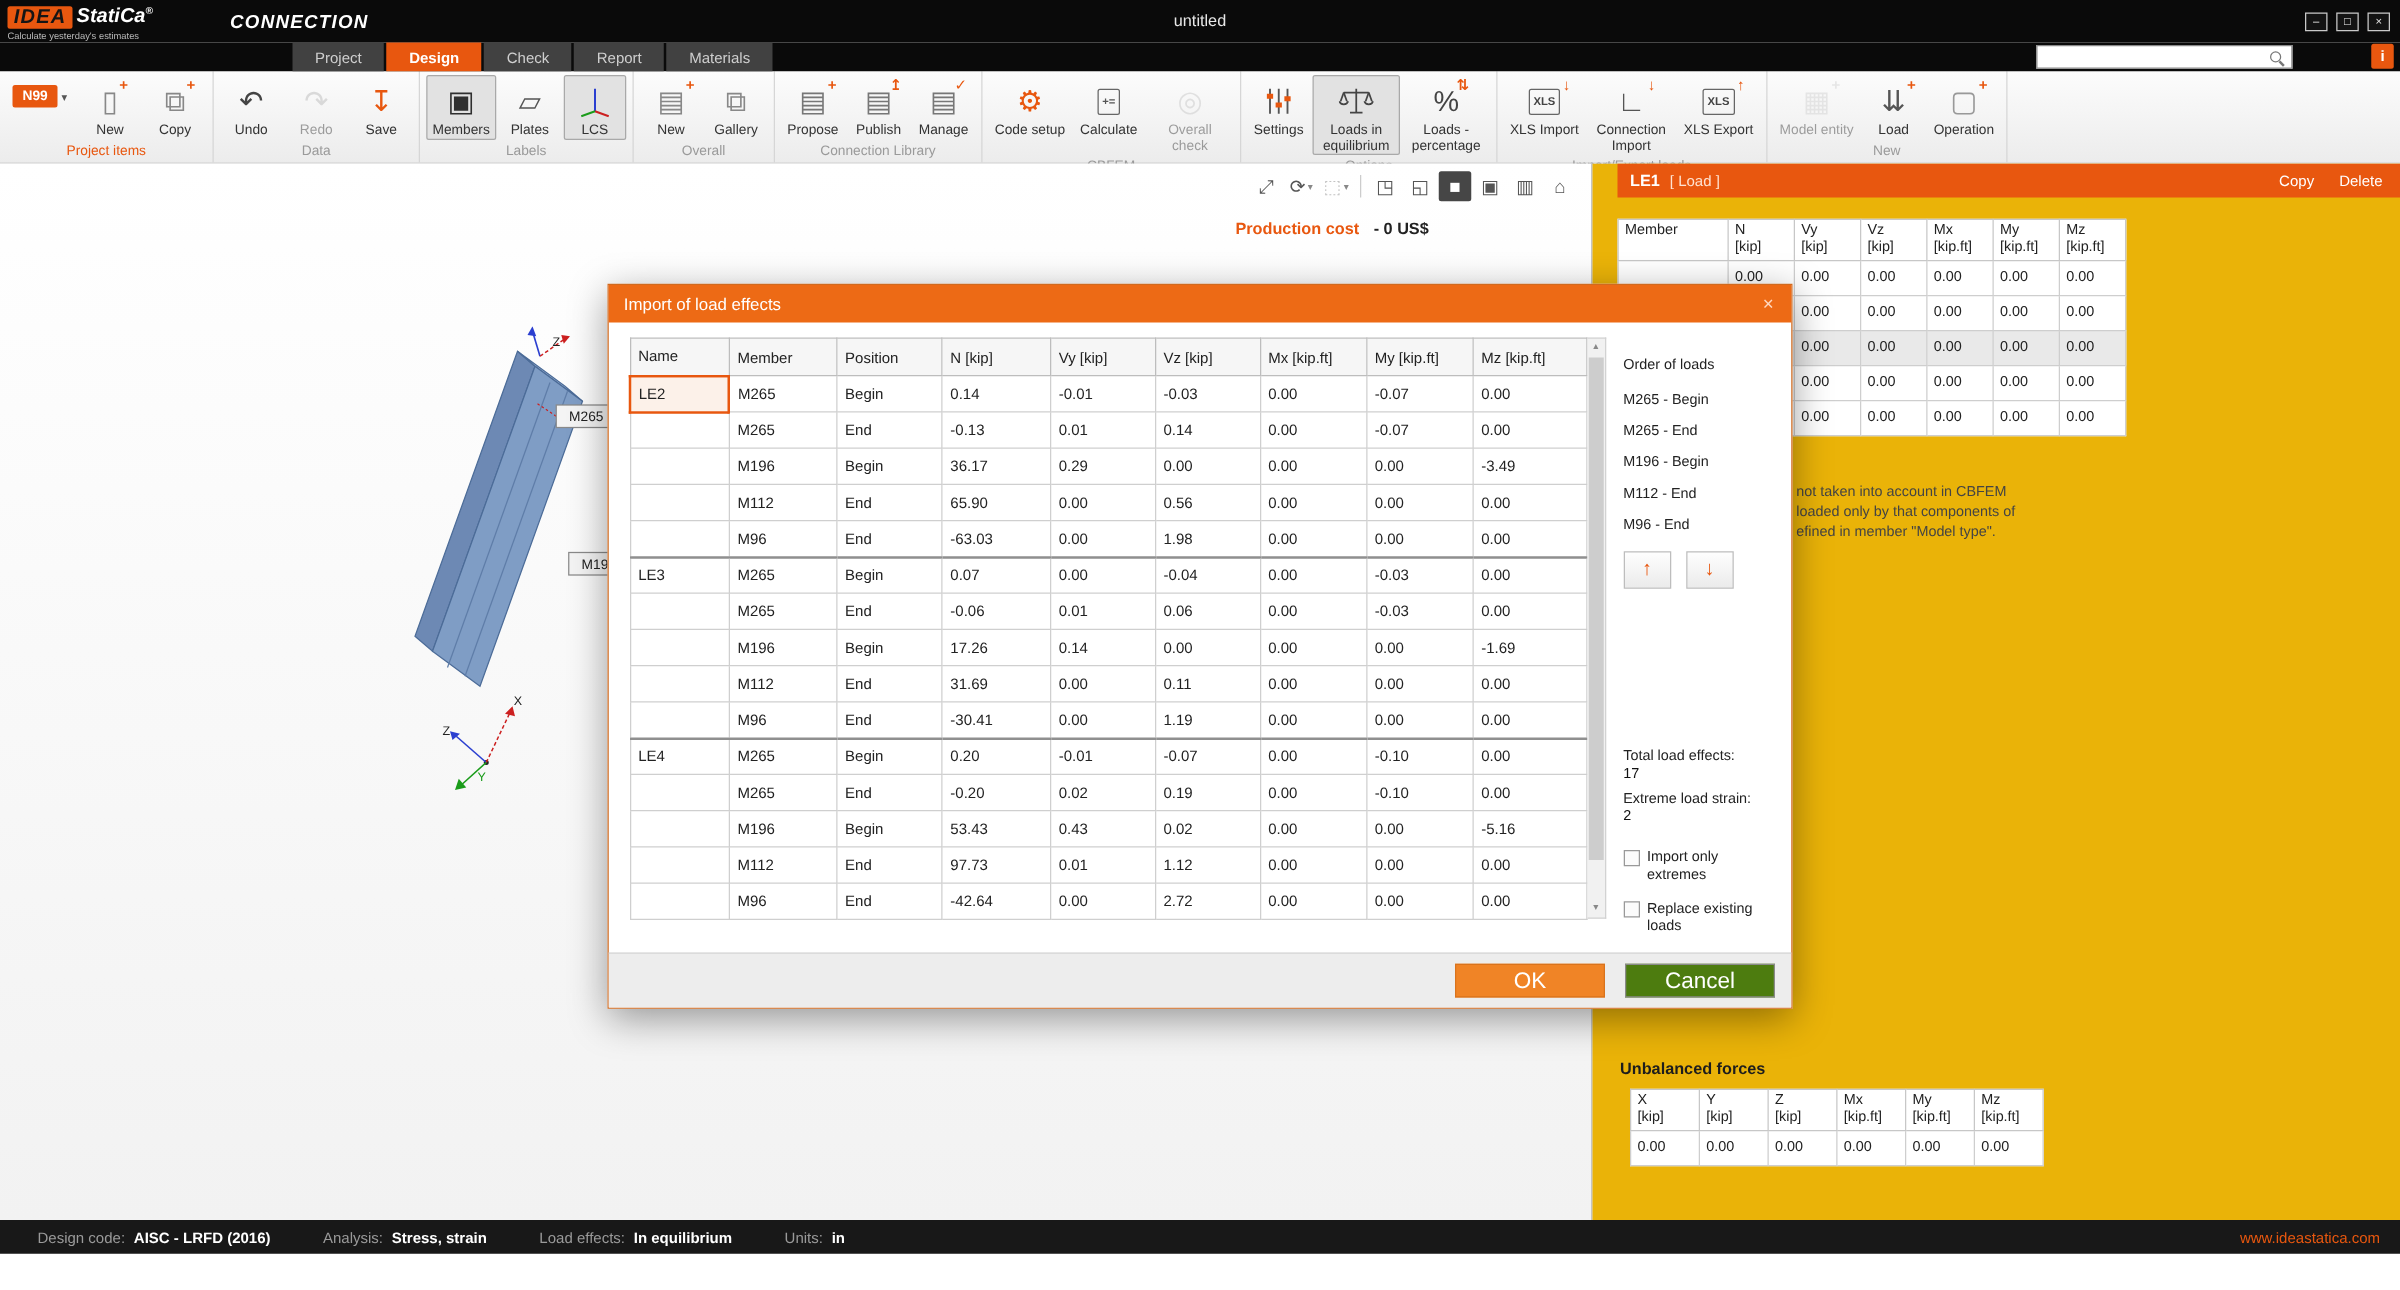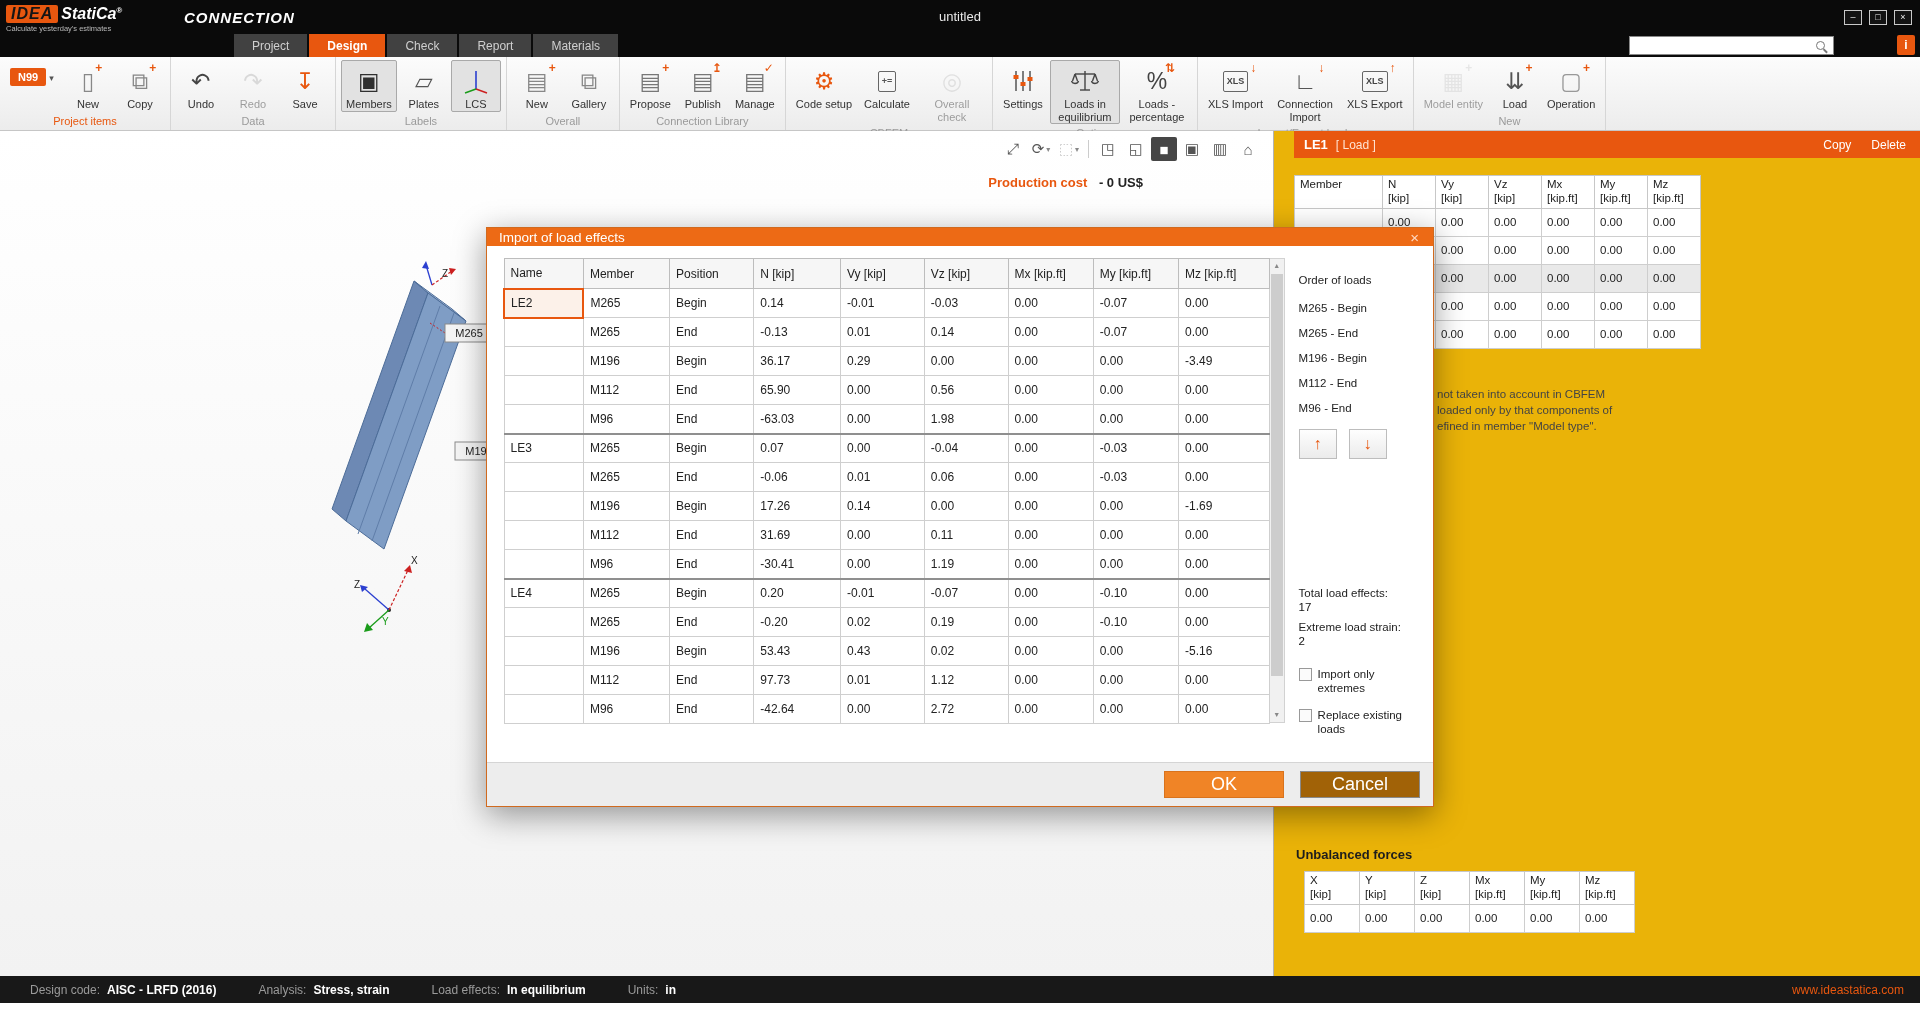--- a/index.html
+++ b/index.html
@@ -72,21 +72,21 @@
   table.grid th{border:1px solid #c7c7c7;font-weight:normal;text-align:left;padding:2px 5px;line-height:1.2;background:#fff;vertical-align:top}
   table.grid td{border:1px solid #cecece;padding:0 5px;height:28px;white-space:nowrap}
   table.grid tr.hl td{background:#e9e9e9}
   .le-table{position:absolute;top:44px;left:20px}
   .le-note{position:absolute;top:255px;left:163px;font-size:11.5px;color:#444;line-height:1.4}
   .unb-title{position:absolute;top:716px;left:22px;font-size:13px;font-weight:bold;color:#1d1d1d}
   .unb-table{position:absolute;top:740px;left:30px}
 
   
   .dialog{position:absolute;left:486px;top:227px;width:948px;height:580px;background:#fff;border:1px solid #d06a1f;box-shadow:0 8px 30px rgba(0,0,0,.4);display:flex;flex-direction:column;z-index:10}
-  .dlg-title{height:18px;background:#ed6a15;color:#fff;display:flex;align-items:center;padding:0 12px;font-size:13.5px;flex:none}
+  .dlg-title{height:30px;background:#ed6a15;color:#fff;display:flex;align-items:center;padding:0 12px;font-size:13.5px;flex:none}
   .dlg-close{margin-left:auto;color:#ffd9c2;font-size:15px;cursor:pointer;padding:0 2px}
   .dlg-body{flex:1;display:flex;padding:12px 12px 0 16px}
   .dlg-table{border-collapse:collapse;font-size:12px;align-self:flex-start;table-layout:fixed}
   .dlg-table th{border:1px solid #bdbdbd;background:#f6f6f6;font-weight:normal;text-align:left;padding:0 6px;height:30px;white-space:nowrap;overflow:hidden}
   .dlg-table td{border:1px solid #cfcfcf;padding:0 6px;height:29px;white-space:nowrap;overflow:hidden}
   .dlg-table tr.gsep td{border-top:2px solid #8f8f8f}
   .dlg-table td.selcell{border:2px solid #e8570f;background:#fcf1e9}
   .dlg-scroll{width:15px;height:465px;background:#f1f1f1;border:1px solid #d2d2d2;border-left:none;position:relative;flex:none}
   .dlg-scroll .sarr{position:absolute;left:0;right:0;height:14px;font-size:7px;color:#888;text-align:center;line-height:14px;cursor:pointer}
   .dlg-scroll .up{top:0}.dlg-scroll .down{bottom:0}
@@ -97,21 +97,21 @@
   .ord-arrows{display:flex;gap:12px;margin-top:8px}
   .ord-btn{width:38px;height:30px;border:1px solid #bdbdbd;background:linear-gradient(#fefefe,#ebebeb);color:#e8570f;font-size:16px;font-weight:bold;display:flex;align-items:center;justify-content:center;cursor:pointer}
   .ord-totals{margin-top:128px}
   .ord-val{margin:2px 0 8px;color:#111}
   .cb{display:flex;gap:6px;margin-top:12px;cursor:pointer}
   .cbbox{width:13px;height:13px;border:1px solid #999;background:#fbfbfb;flex:none;margin-top:1px}
   .cblabel{line-height:1.25}
   .dlg-footer{height:44px;background:#ededed;border-top:1px solid #d5d5d5;display:flex;justify-content:flex-end;align-items:center;gap:16px;padding:0 13px;flex:none}
   .btn{width:120px;height:27px;display:flex;align-items:center;justify-content:center;color:#fff;font-size:18px;cursor:pointer}
   .btn-ok{background:#f08426;border:1px solid #d9731d}
-  .btn-cancel{background:#a16207;border:1px solid #8a8a8a}
+  .btn-cancel{background:#4d7c0f;border:1px solid #8a8a8a}
 
   
   .statusbar{height:27px;background:#181818;display:flex;align-items:center;padding-left:30px;position:relative}
   .sb-item{margin-right:42px;white-space:nowrap}
   .sb-label{color:#9a9a9a;margin-right:7px}
   .sb-value{color:#fff;font-weight:bold}
   .sb-site{position:absolute;right:16px;color:#e8570f;cursor:pointer}
 </style>
 </head>
 <body>

